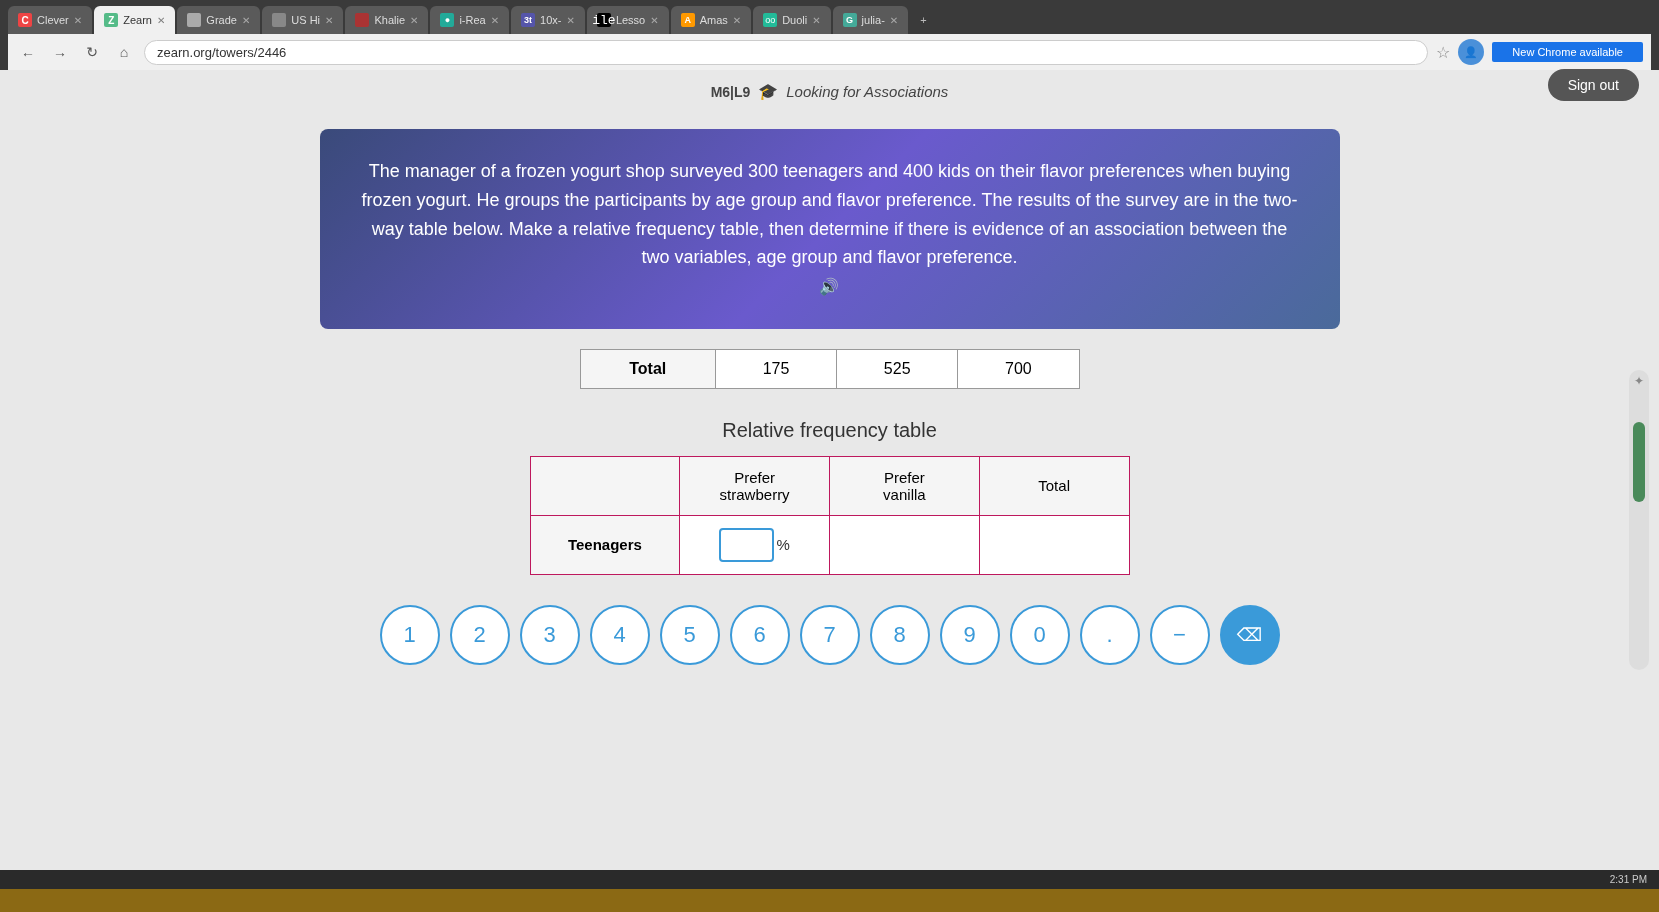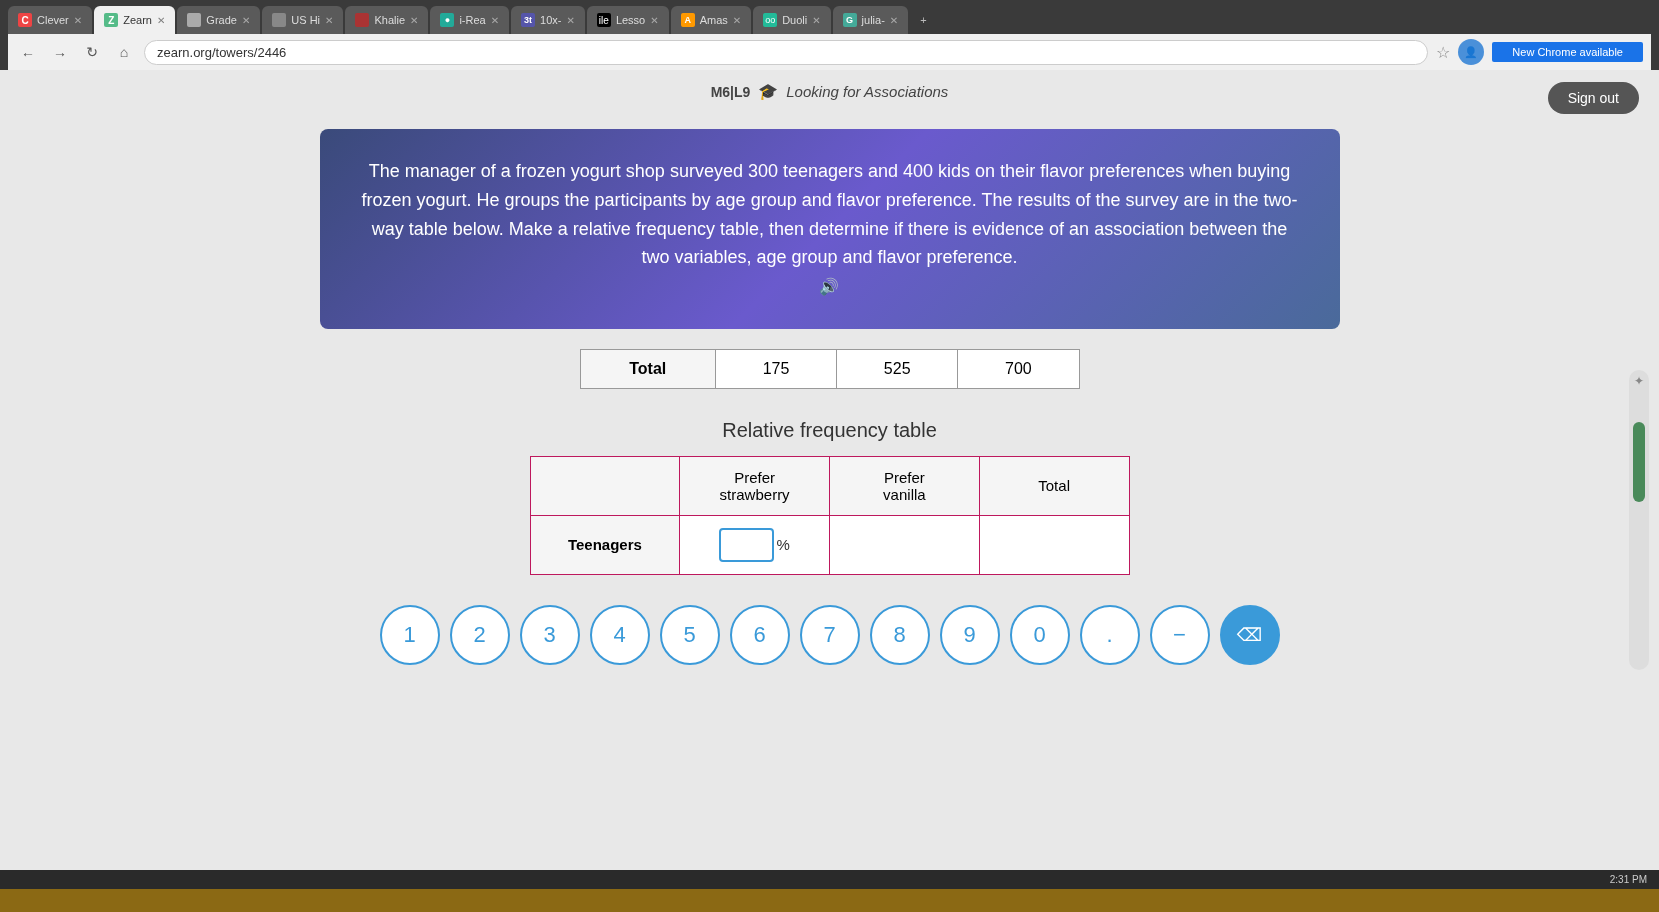--- a/index.html
+++ b/index.html
@@ -102,21 +102,21 @@
     .page-content {
       background: #e8e8e8;
       min-height: 800px;
       position: relative;
     }
 
     
     .lesson-header {
       background: #e8e8e8;
       display: flex;
-      align-items: flex-start;
+      align-items: flex-end;
       justify-content: center;
       padding: 12px 32px;
       position: relative;
     }
     .lesson-info {
       display: flex;
       align-items: center;
       gap: 8px;
       font-size: 14px;
       color: #444;
@@ -358,21 +358,21 @@
       <span class="tab-favicon" style="background:#2a9;color:white;font-size:9px;display:flex;align-items:center;justify-content:center;">●</span>
       <span>i-Rea</span>
       <span class="close-x">✕</span>
     </div>
     <div class="tab">
       <span class="tab-favicon" style="background:#55a;color:white;font-size:9px;display:flex;align-items:center;justify-content:center;font-weight:bold;">3t</span>
       <span>10x-</span>
       <span class="close-x">✕</span>
     </div>
     <div class="tab">
-      <span class="tab-favicon" style="background:#000000;color:white;font-size:10px;display:flex;align-items:center;justify-content:center;">ile</span>
+      <span class="tab-favicon" style="background:#000000;color:white;font-size:13px;display:flex;align-items:center;justify-content:center;font-family:Liberation Mono, monospace;">ile</span>
       <span>Lesso</span>
       <span class="close-x">✕</span>
     </div>
     <div class="tab">
       <span class="tab-favicon" style="background:#f90;color:white;font-size:9px;display:flex;align-items:center;justify-content:center;font-weight:bold;">A</span>
       <span>Amas</span>
       <span class="close-x">✕</span>
     </div>
     <div class="tab">
       <span class="tab-favicon" style="background:#2b9;color:white;font-size:9px;display:flex;align-items:center;justify-content:center;">oo</span>

